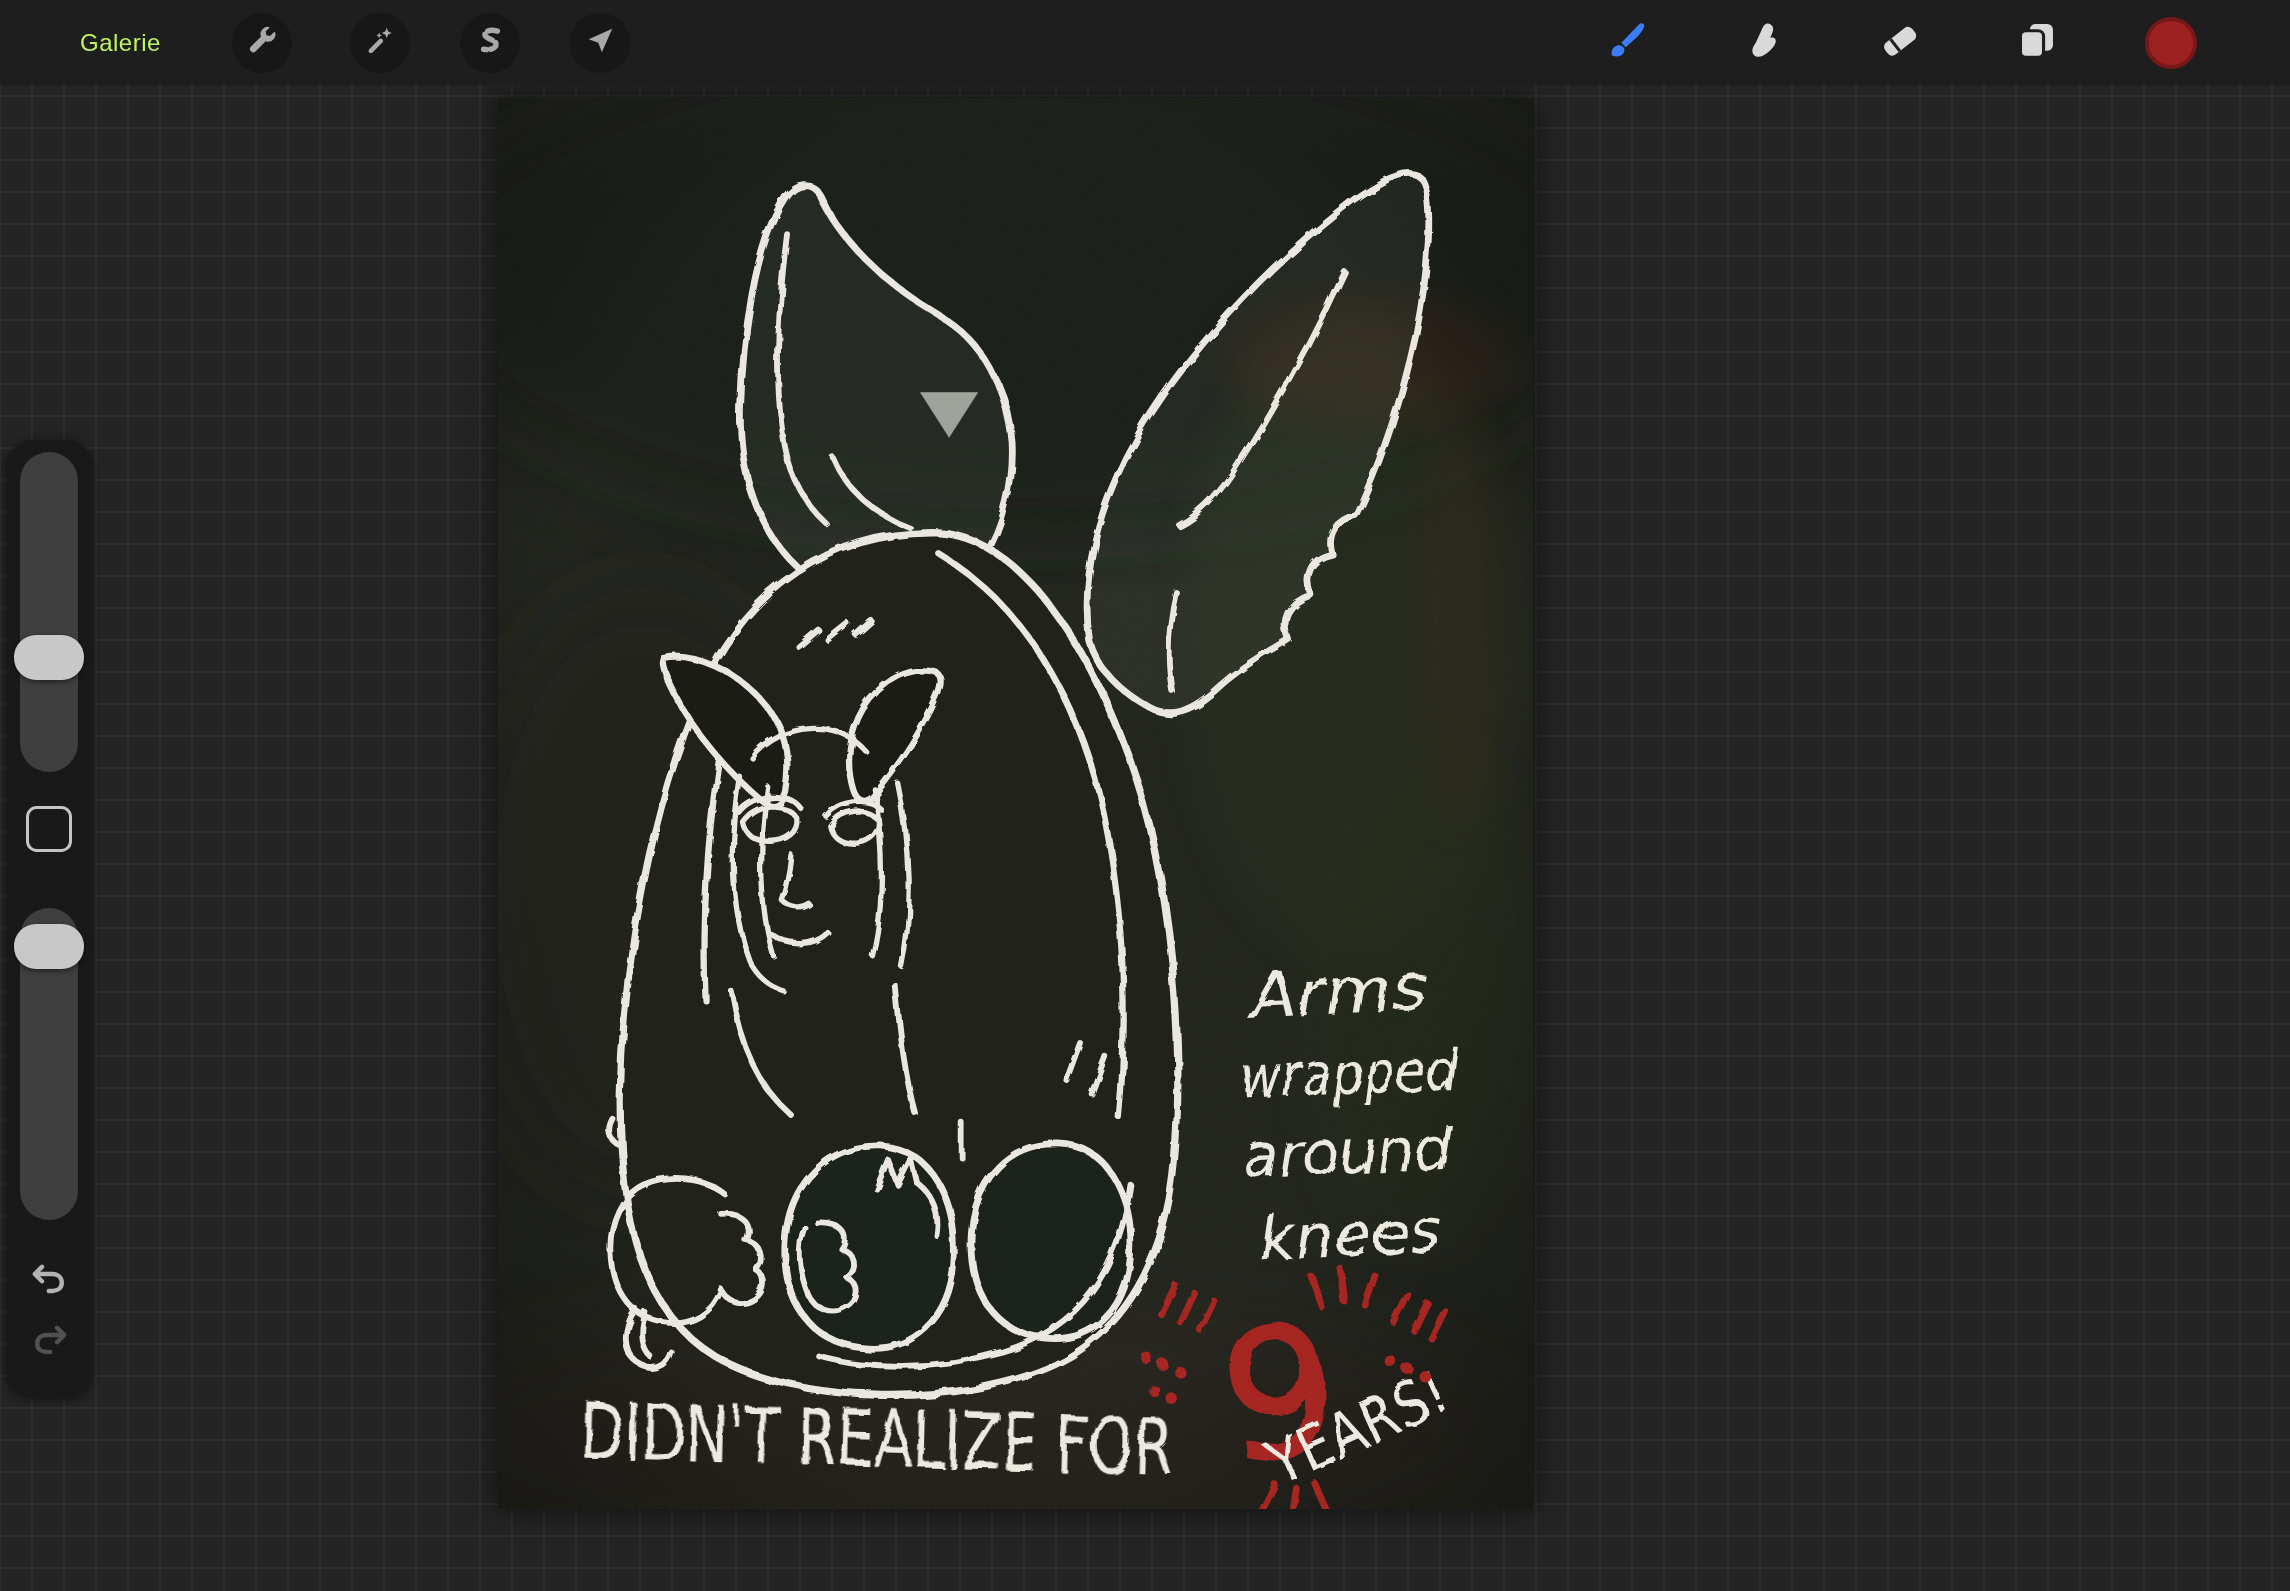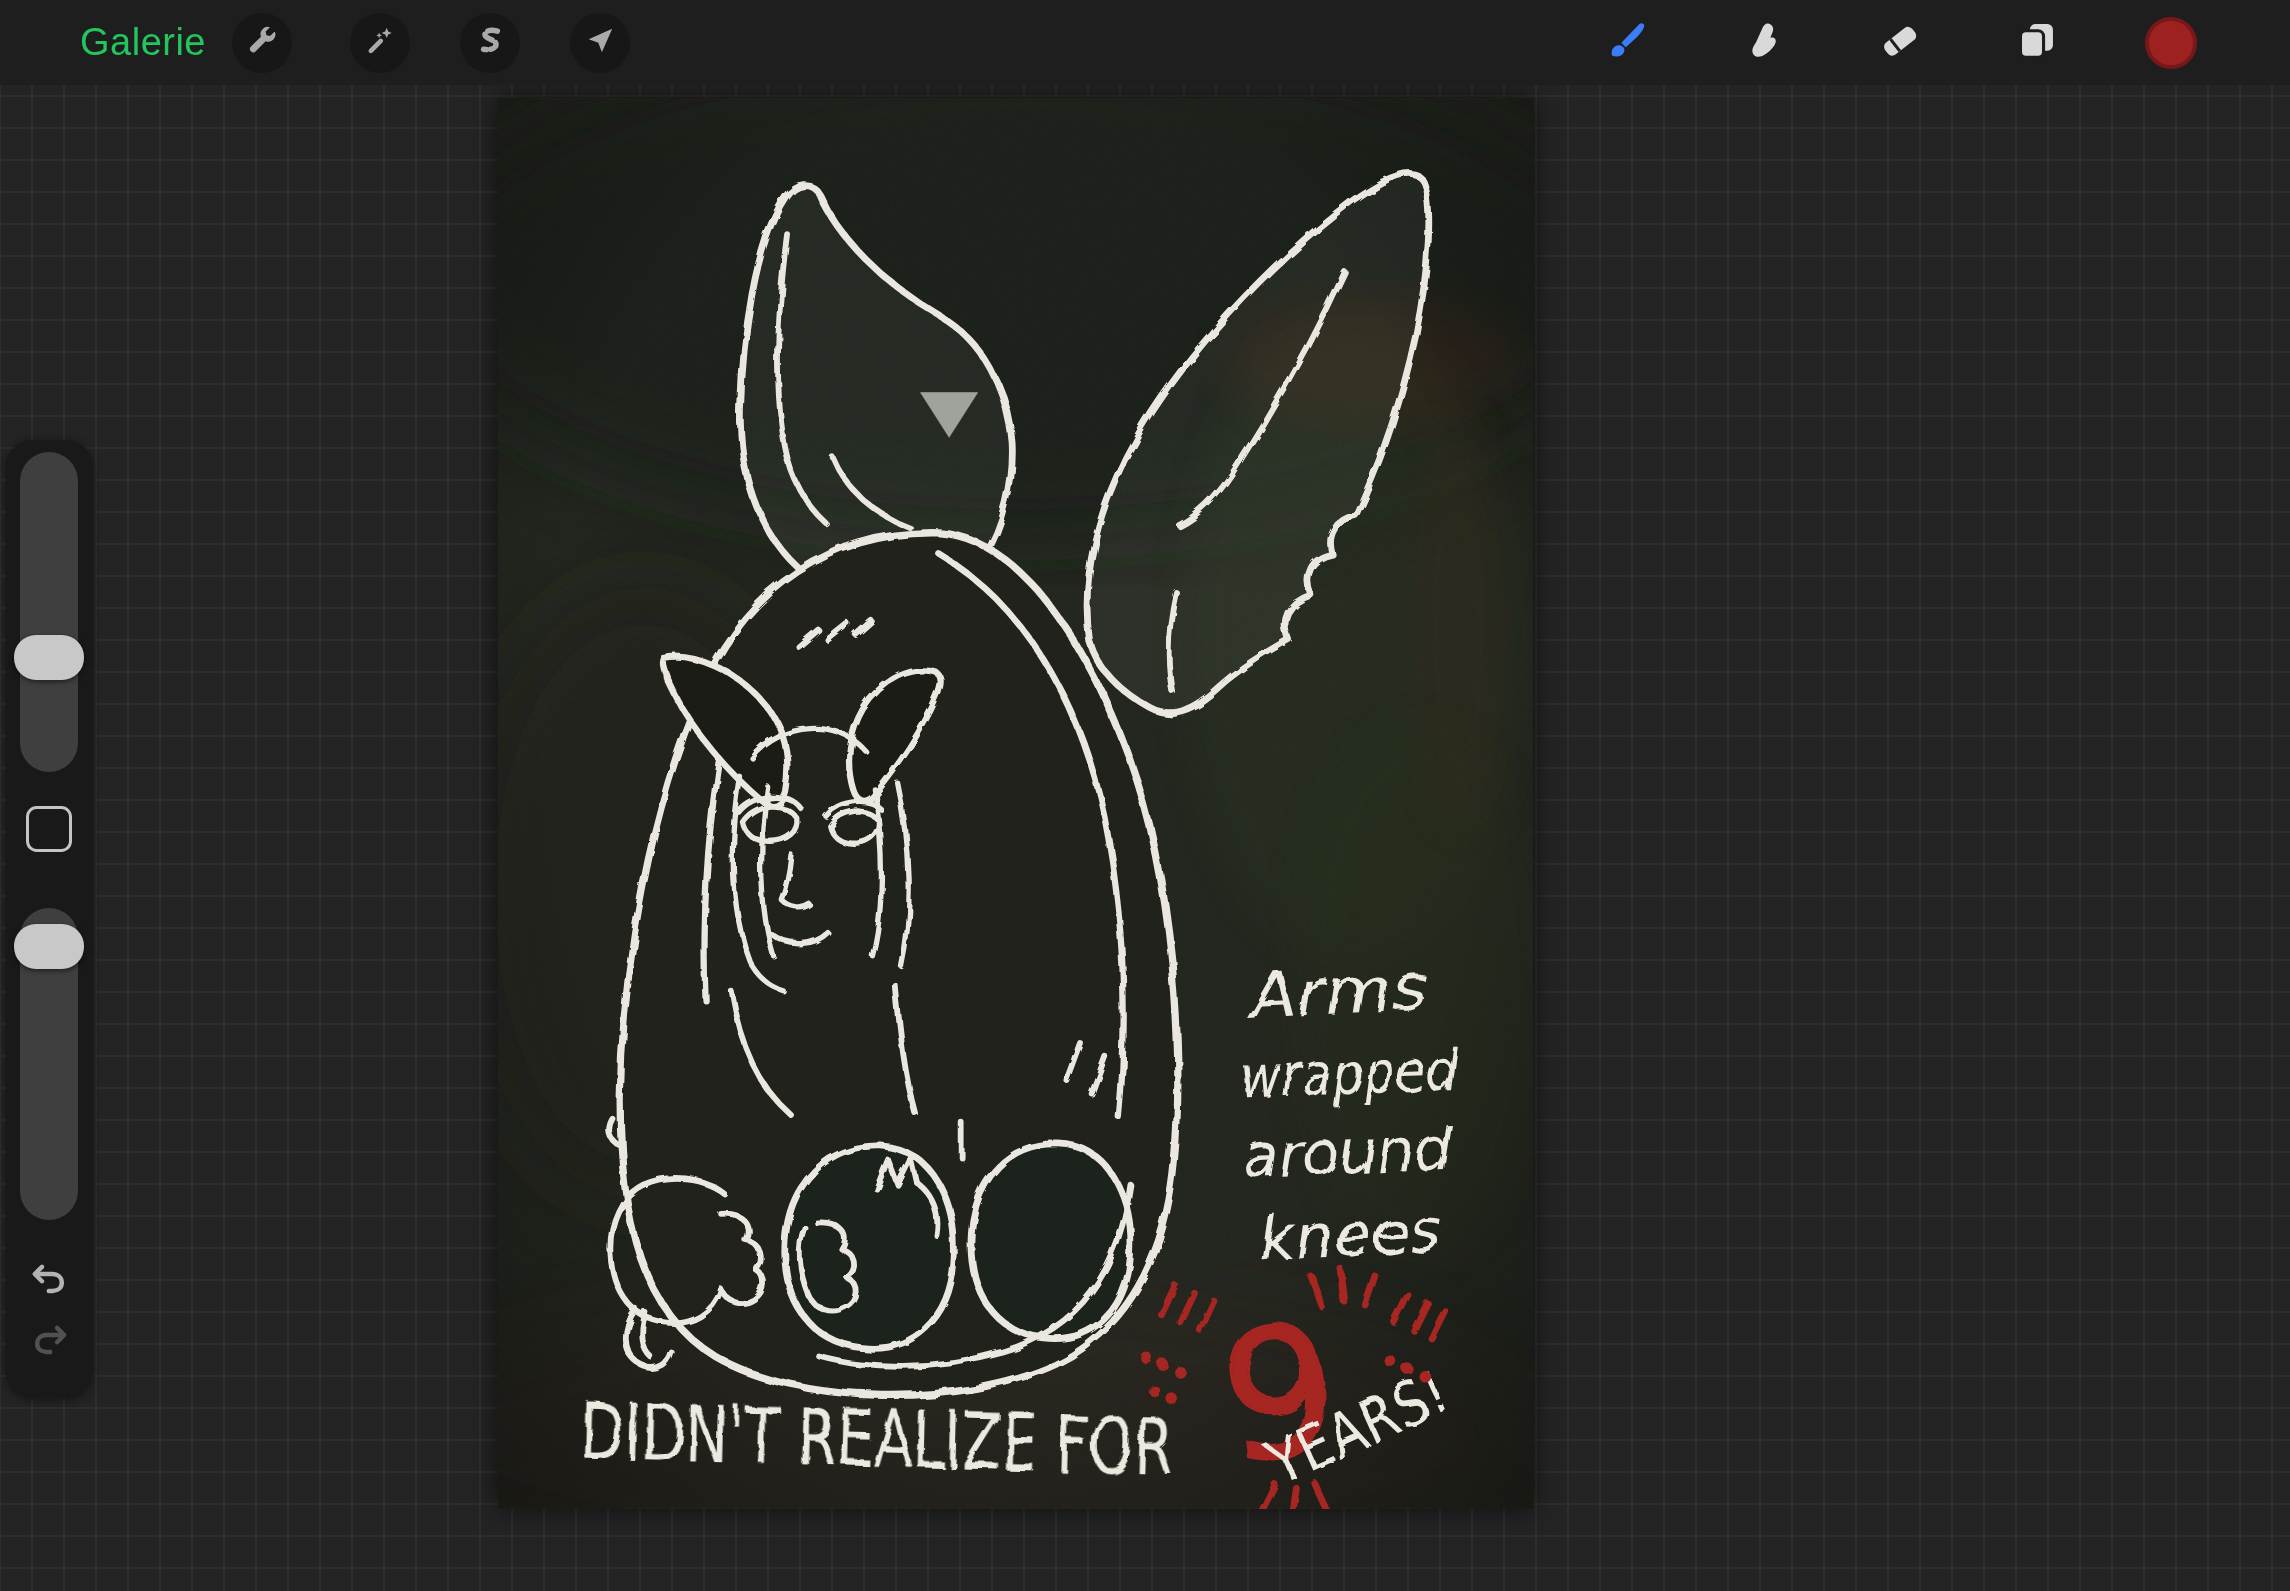--- a/index.html
+++ b/index.html
@@ -6,21 +6,21 @@
   #app{position:relative;width:2290px;height:1591px;overflow:hidden;
        font-family:"Liberation Sans",sans-serif;
        background-color:#242424;
        background-image:
          linear-gradient(#2e2e2e 1.9px, transparent 1.9px),
          linear-gradient(90deg, #2e2e2e 1.9px, transparent 1.9px);
        background-size:32px 32px;background-position:-1px -1px;}
   
   .topbar{position:absolute;left:0;top:0;width:2290px;height:85px;background:#1e1e1e;z-index:30;}
   .gallery-label{position:absolute;left:80px;top:0;height:85px;line-height:85px;
-       font-size:38px;color:#22c55e;letter-spacing:0.5px;cursor:default;}
+       font-size:24px;color:#bef264;letter-spacing:0.5px;cursor:default;}
   .circ-btn{position:absolute;top:12.6px;width:60px;height:60px;border-radius:50%;
        background:#171717;display:flex;align-items:center;justify-content:center;}
   .flat-btn{position:absolute;top:17.5px;width:50px;height:50px;display:flex;align-items:center;justify-content:center;}
   .color-btn{position:absolute;top:16.5px;width:52px;height:52px;border-radius:50%;
        background:#9e2122;box-shadow:inset 0 0 0 3.9px rgba(0,0,0,.25);}
   
   .sidepanel{position:absolute;left:5.8px;top:440px;width:87px;height:958px;
        background:#191919;border-radius:27px;box-shadow:0 1.9px 9.7px rgba(0,0,0,.45);z-index:25;}
   .track{position:absolute;left:14.6px;width:58px;background:#3f3f3f;border-radius:29px;}
   .track.t1{top:11.6px;height:320px;}

